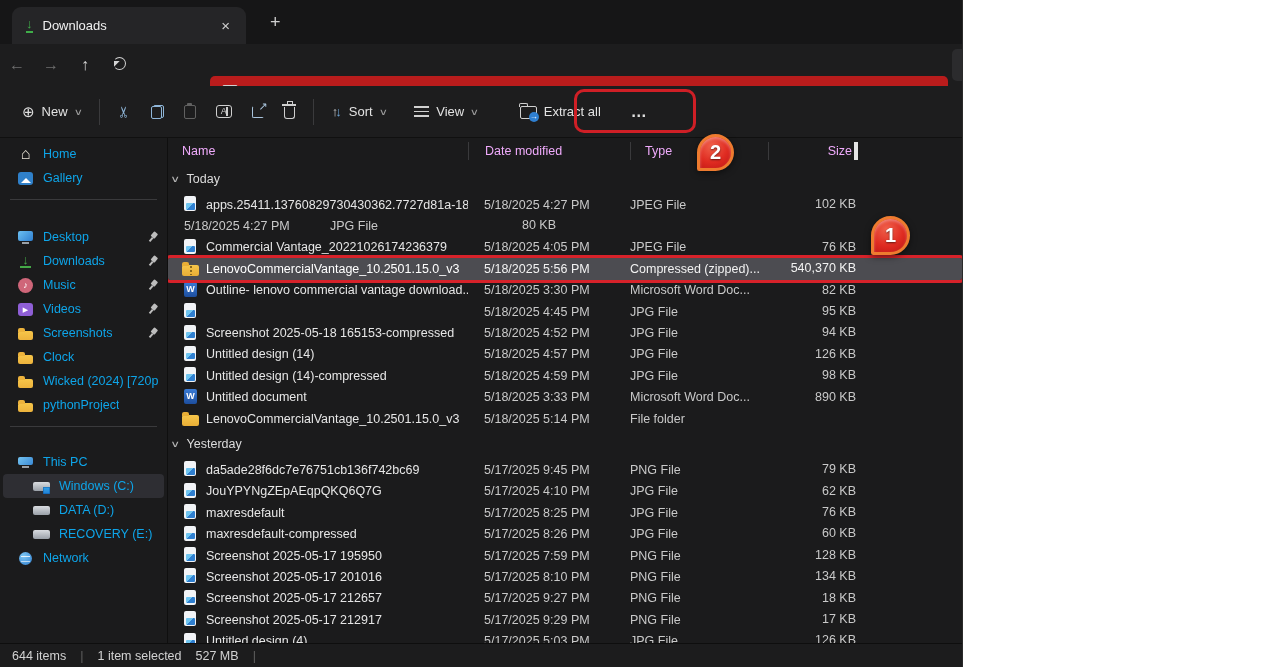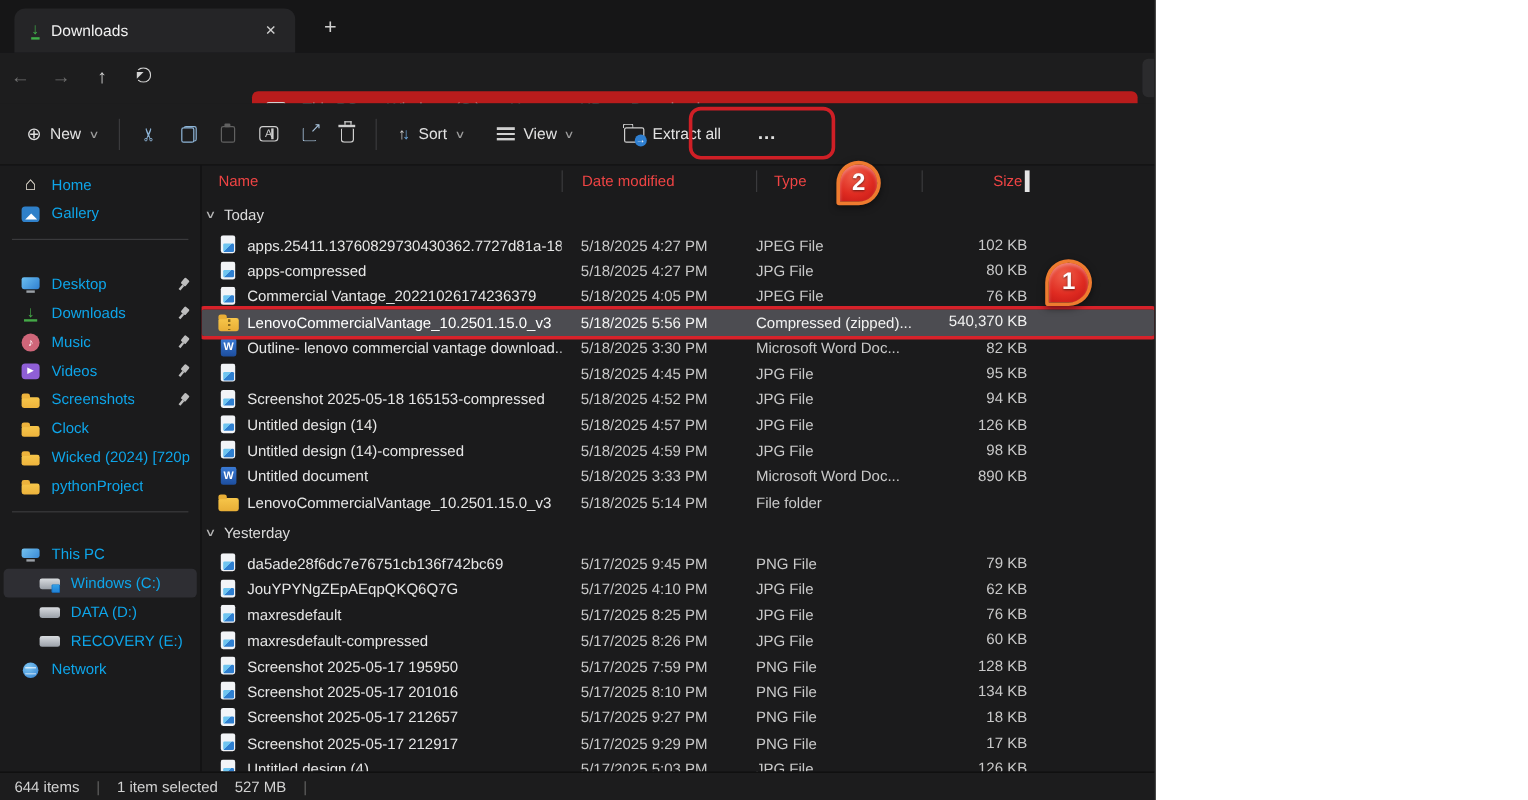--- a/index.html
+++ b/index.html
@@ -80,21 +80,21 @@
   .sic-folder::after { content:""; position:absolute; left:1px; top:3px; width:7px; height:4px; background:#edb33c; border-radius:2px 2px 0 0; }
   .sic-thispc::before { content:""; position:absolute; inset:3px 1px 6px 1px; background:linear-gradient(135deg,#74c3f0,#3a8ad6); border-radius:2px; }
   .sic-thispc::after { content:""; position:absolute; left:5px; bottom:3px; width:7px; height:2px; background:#9aa0a6; }
   .sic-drive::before, .sic-drive-win::before { content:""; position:absolute; left:0; right:0; top:4px; height:9px; background:linear-gradient(#d9dce0,#9aa0a8); border-radius:2px; }
   .sic-drive-win::after { content:""; position:absolute; right:0; bottom:1px; width:7px; height:7px; background:linear-gradient(#35a3e8,#1f7fd4); border-radius:1px; box-shadow:inset 0 0 0 0.5px #0c5aa8; }
   .sic-network::before { content:""; position:absolute; inset:2px; background:radial-gradient(circle at 35% 30%, #7ec6f2, #2f7fd0); border-radius:50%; }
   .sic-network::after { content:""; position:absolute; left:4px; top:6px; right:4px; height:4px; border-top:1px solid rgba(255,255,255,.8); border-bottom:1px solid rgba(255,255,255,.6); }
 
   
   .filepane { flex:1; position:relative; overflow:hidden; }
-  .listheader { display:flex; height:26px; align-items:center; font-size:12.5px; color:#ef4444; }
+  .listheader { display:flex; height:26px; align-items:center; font-size:12.5px; color:#f0abfc; }
   .hcell { padding-left:14px; display:flex; align-items:center; height:18px; }
   .hcell + .hcell { border-left:1px solid #3a3a3c; }
   .col-name { width:300px; } .col-date { width:162px; padding-left:16px; } .col-type { width:138px; } .col-size { width:90px; justify-content:flex-end; padding-right:2px; border-right:4px solid #e5e5e5; }
   .group-hdr { display:flex; align-items:center; height:30px; font-size:12.5px; color:#dcdcdc; padding-left:4px; gap:8px; }
   .g-chev { font-size:9px; color:#b5b5b5; transform:scaleX(1.5); }
   .row { display:flex; align-items:center; height:21.4px; font-size:12.5px; color:#e6e6e6; }
   .row .col-date, .row .col-type { color:#c9c9c9; }
   .row .col-size { color:#c9c9c9; border-right:none; padding-right:2px; text-align:right; display:block; line-height:21.4px; }
   .cell { overflow:hidden; white-space:nowrap; flex:none; }
   .namecell { display:flex; align-items:center; gap:7px; padding-left:14px; }
@@ -281,24 +281,20 @@
           <div class="row">
             <div class="cell col-name namecell">
               <span class="fic fic-image"></span>
               <span>apps.25411.13760829730430362.7727d81a-18...</span>
             </div>
             <div class="cell col-date">5/18/2025 4:27 PM</div>
             <div class="cell col-type">JPEG File</div>
             <div class="cell col-size">102 KB</div>
           </div>
           <div class="row">
-            <div class="cell col-name namecell">
-              <span class="fic fic-image"></span>
-              <span>apps-compressed</span>
-            </div>
             <div class="cell col-date">5/18/2025 4:27 PM</div>
             <div class="cell col-type">JPG File</div>
             <div class="cell col-size">80 KB</div>
           </div>
           <div class="row">
             <div class="cell col-name namecell">
               <span class="fic fic-image"></span>
               <span>Commercial Vantage_20221026174236379</span>
             </div>
             <div class="cell col-date">5/18/2025 4:05 PM</div>

